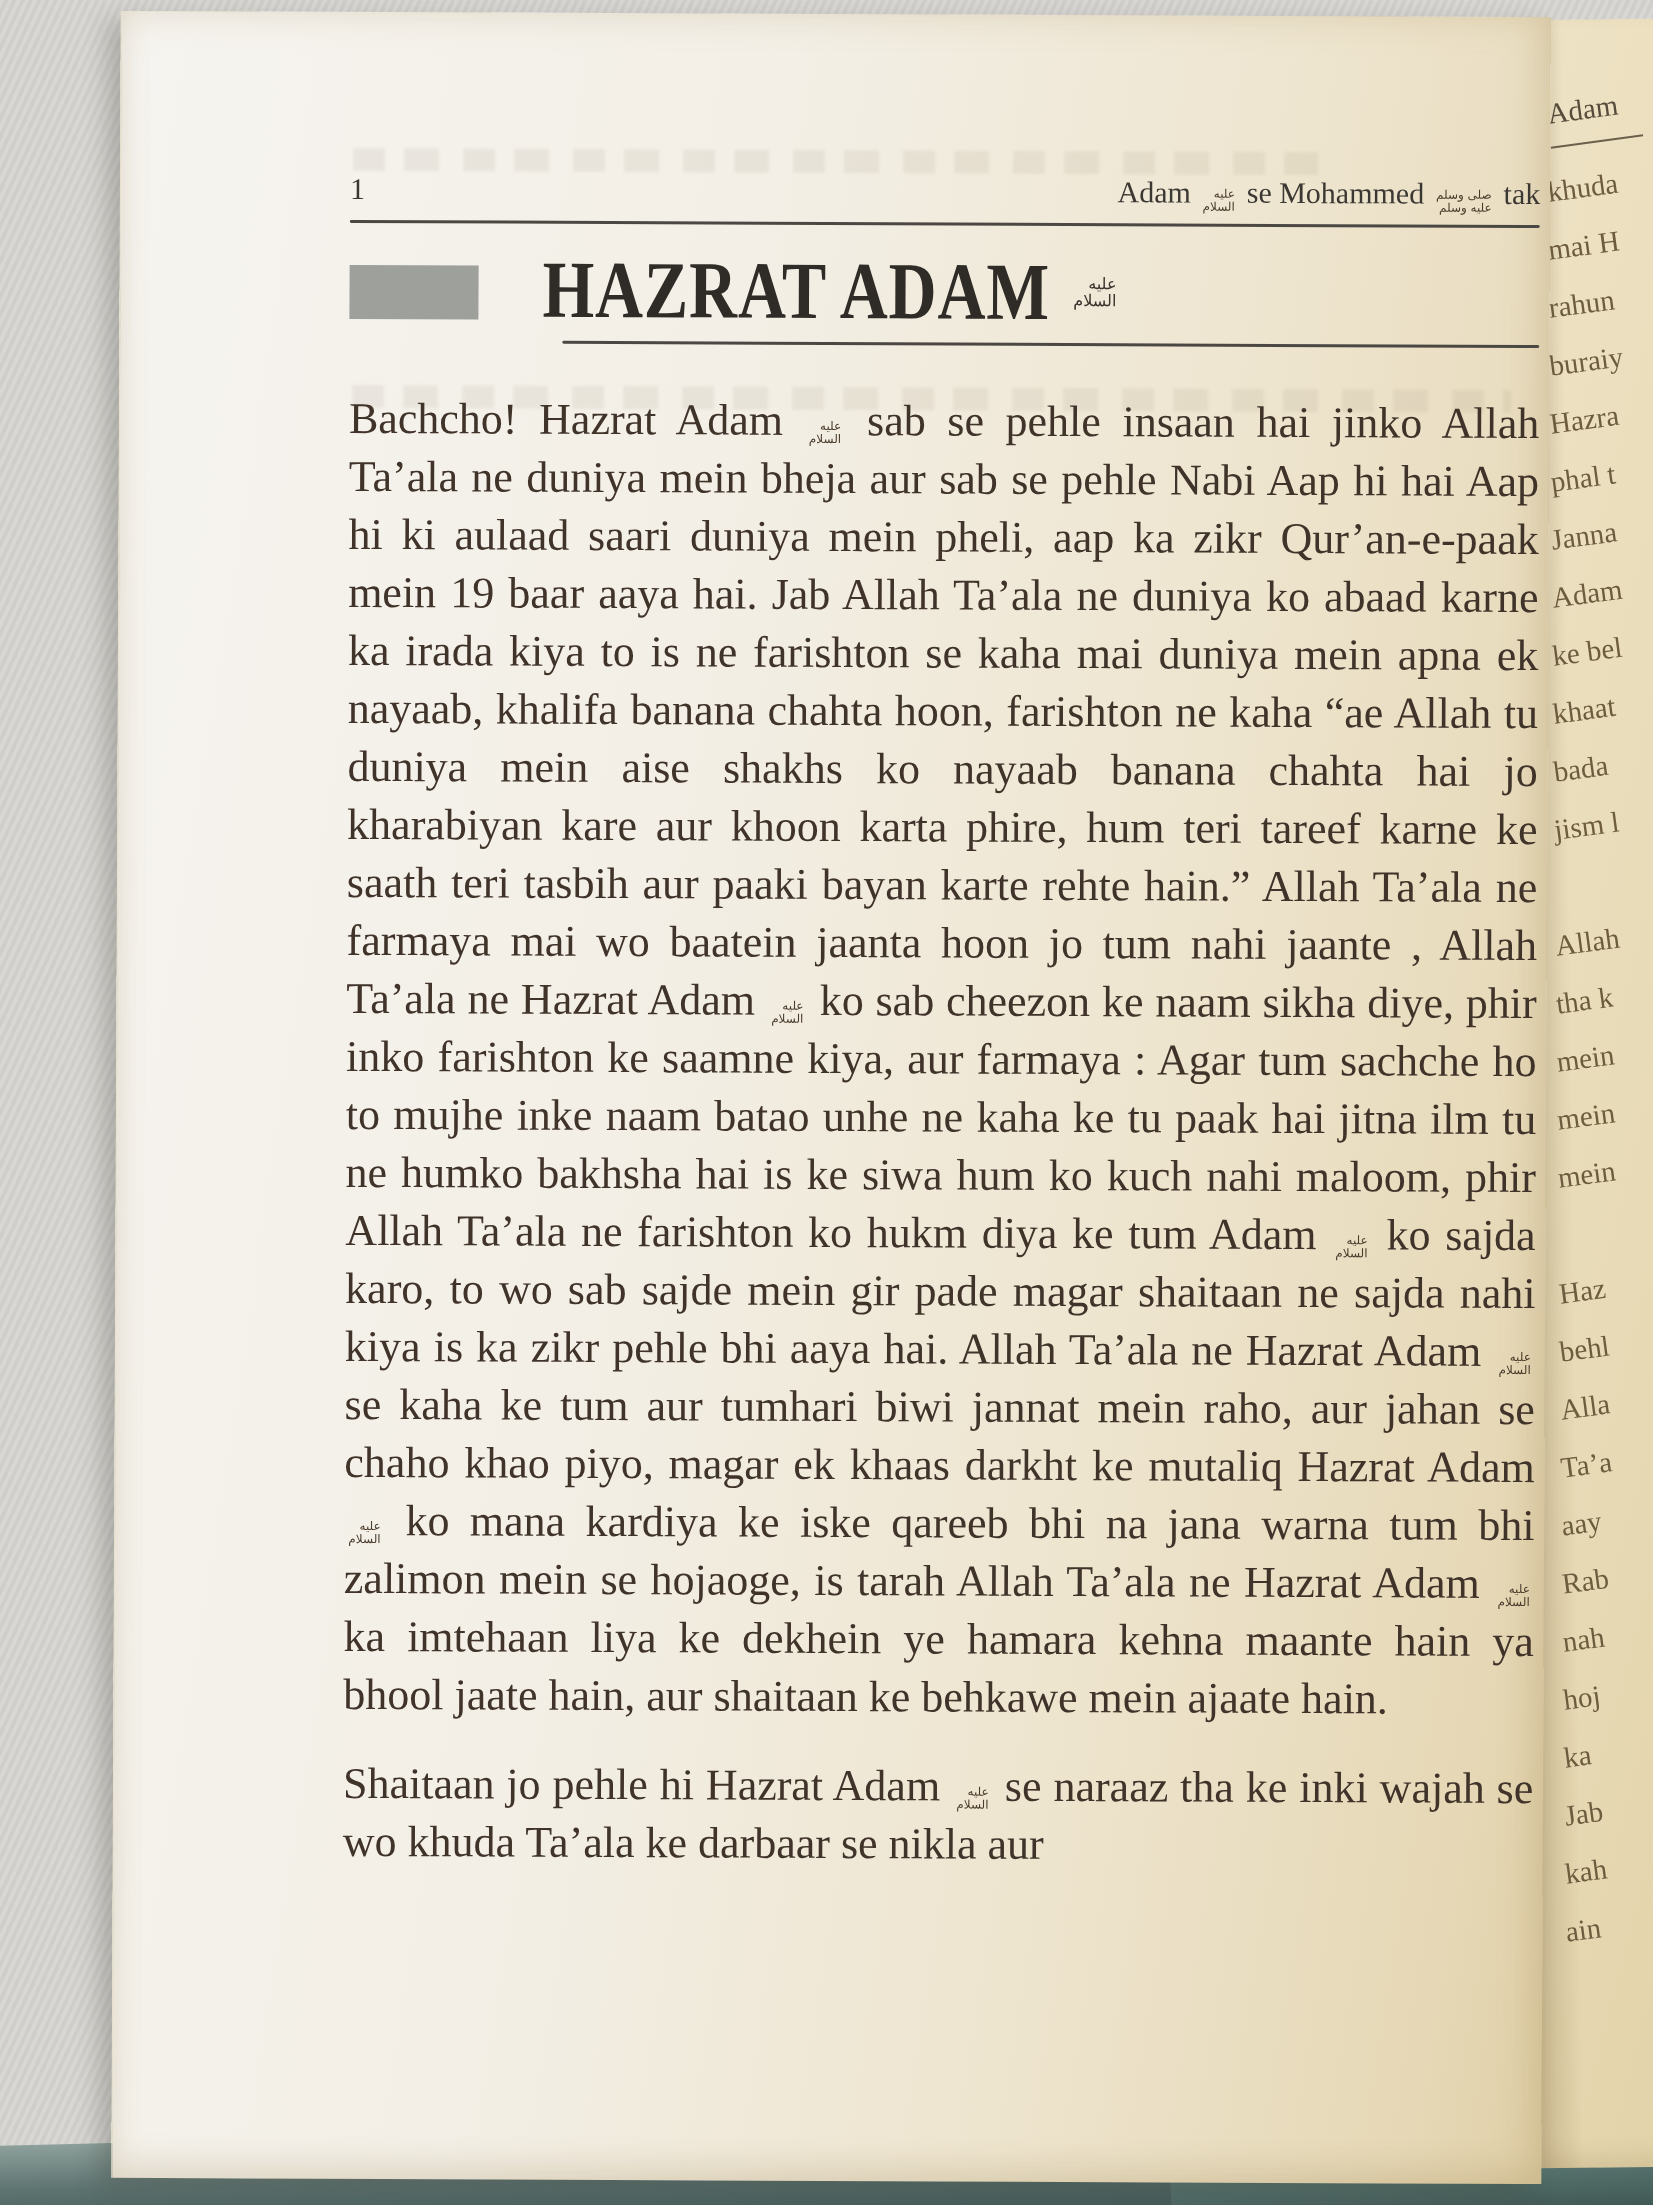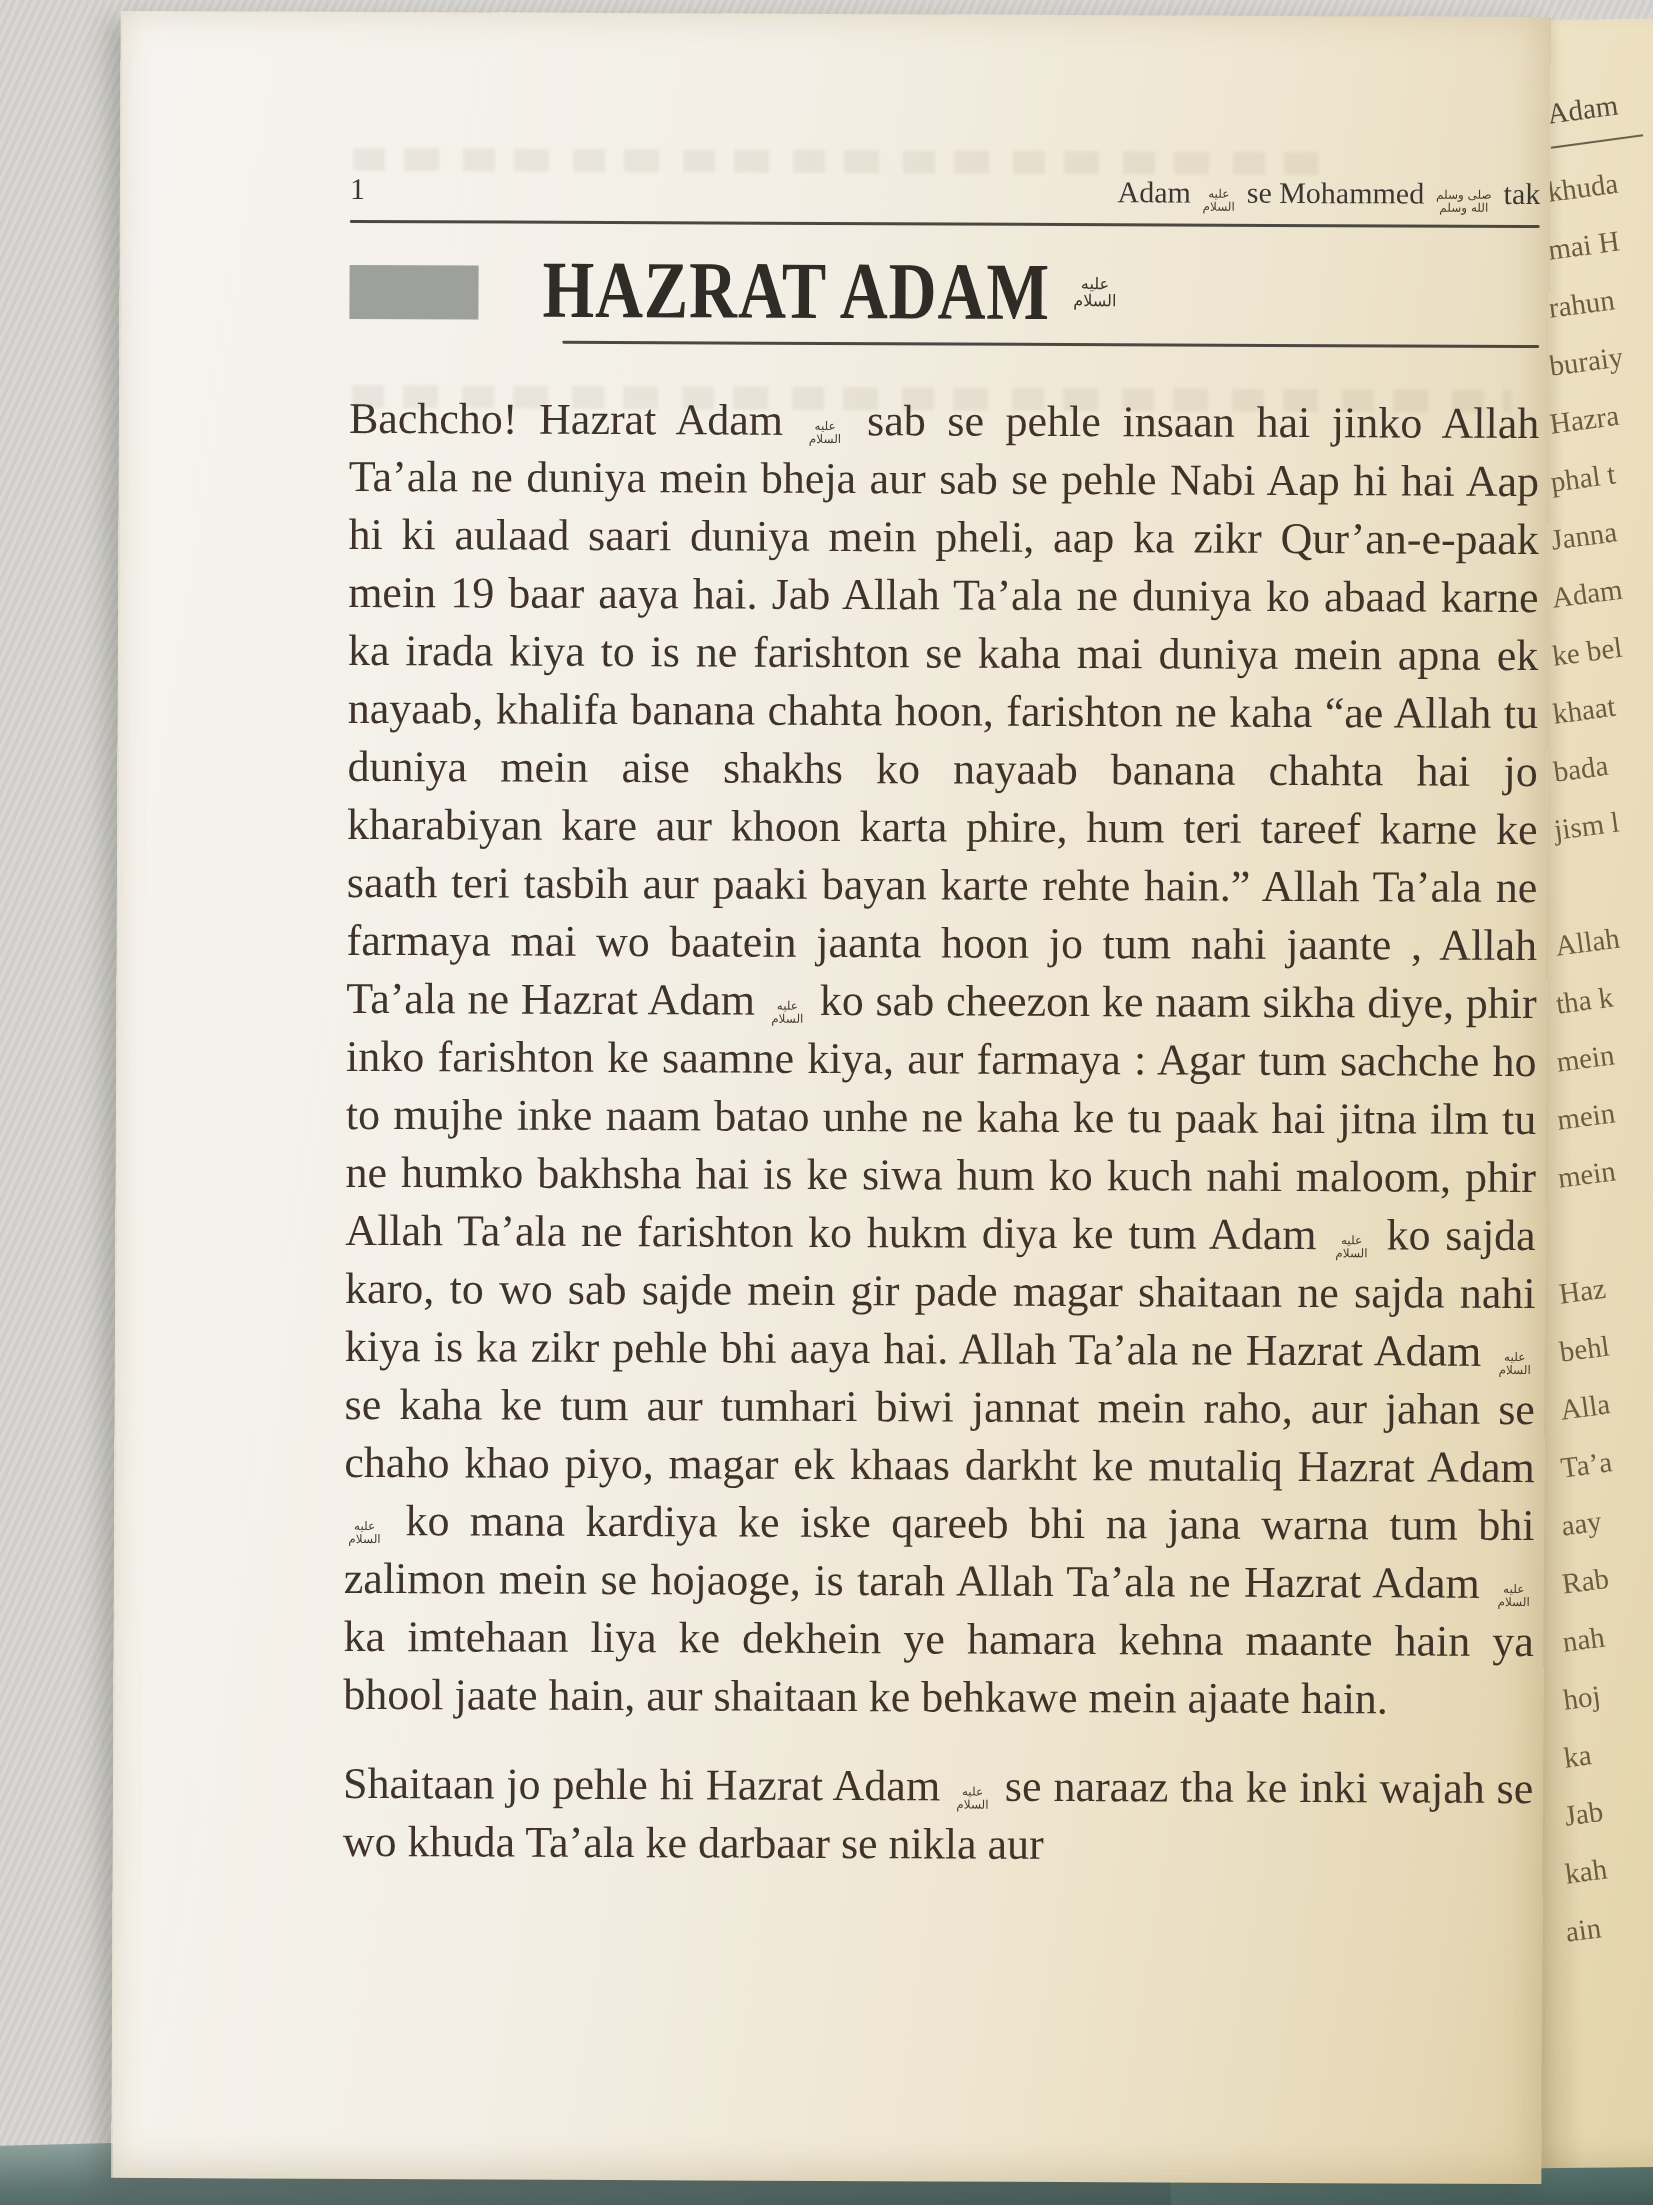--- a/index.html
+++ b/index.html
@@ -43,21 +43,21 @@
   .title-block{width:129px;height:54px;background:#9da09b;flex:none;margin-right:64px;margin-top:4.3px;}
   .title-text{font-weight:bold;font-size:81px;letter-spacing:1.1px;color:#2f2b26;white-space:nowrap;
     display:inline-block;transform:scaleX(.82);transform-origin:left center;margin-right:-102px;}
   .title-hon-wrap{display:flex;align-items:center;}
   .body{margin-top:47px;font-size:44px;line-height:58px;color:#40332a;text-align:justify;}
   .body p{margin:0;}
   .body p + p{margin-top:31px;}
   
   .hon{display:inline-block;direction:rtl;text-align:center;vertical-align:-7.5px;margin:0 4.3px;
     font-family:"DejaVu Sans",sans-serif;font-size:12px;line-height:1.04;color:#4a3c2c;}
-  .hon .hon-line{display:block;white-space:nowrap;}
+  .hon .hon-line{display:block;white-space:nowrap;text-align:right;}
   .hon--lg{font-size:16px;vertical-align:-10.8px;margin-left:14px;color:#3a332c;}
 </style>
 </head>
 <body>
 
 <div class="scene">
 
   <div class="floor"></div>
   <div class="floor-right"></div>
 
@@ -101,21 +101,21 @@
   </div>
 
   <div class="page">
     <div class="ghost ghost-1"></div>
     <div class="ghost ghost-2"></div>
 
     <div class="content">
 
       <div class="header">
         <span>1</span>
-        <span>Adam <span class="hon"><span class="hon-line">عليه</span><span class="hon-line">السلام</span></span> se Mohammed <span class="hon"><span class="hon-line">صلى وسلم</span><span class="hon-line">الله وسلم</span></span> tak</span>
+        <span>Adam <span class="hon"><span class="hon-line">عليه</span><span class="hon-line">السلام</span></span> se Mohammed <span class="hon"><span class="hon-line">صلى وسلم</span><span class="hon-line">عليه وسلم</span></span> tak</span>
       </div>
 
       <div class="rule"></div>
 
       <div class="title-row">
         <div class="title-block"></div>
         <div class="title-hon-wrap">
           <span class="title-text">HAZRAT ADAM</span>
           <span class="hon hon--lg">
               <span class="hon-line">عليه</span>

